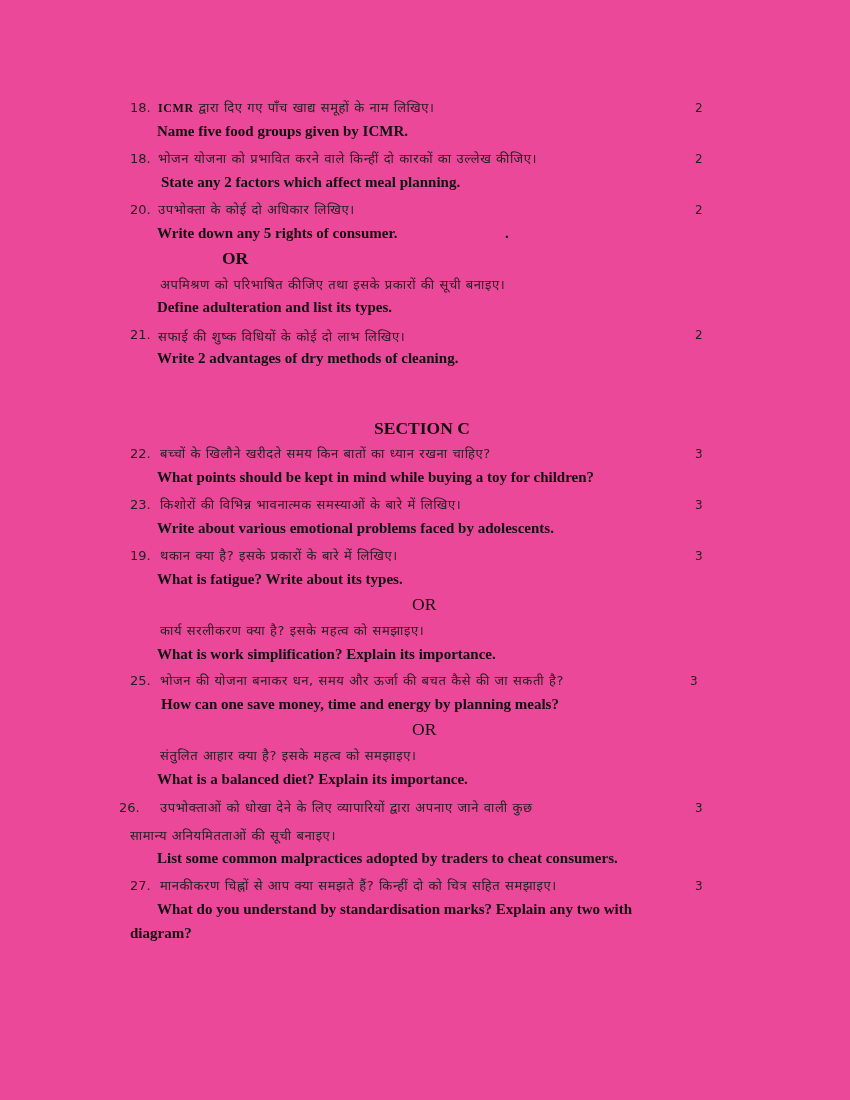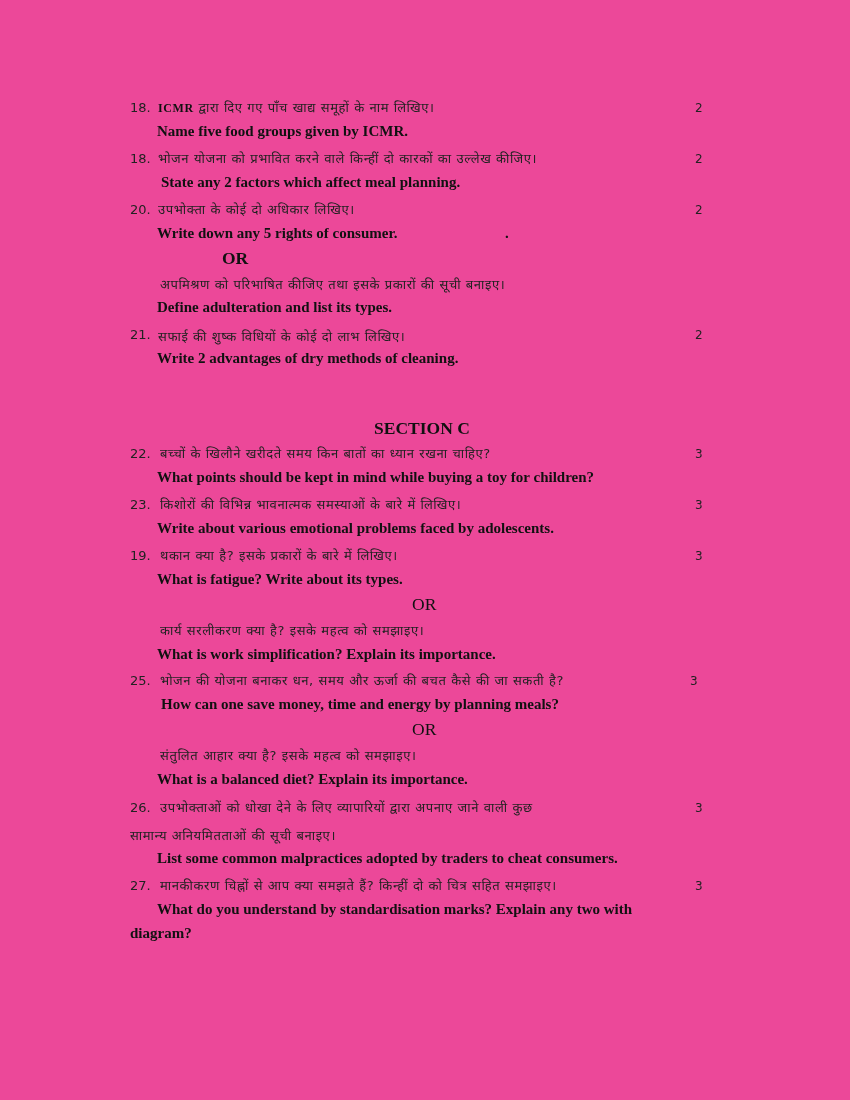--- a/index.html
+++ b/index.html
@@ -81,21 +81,21 @@
     <span class="qnum" style="left:130px; top:673px;">25.</span>
     <span class="line hi" style="left:160px; top:671px;">भोजन की योजना बनाकर धन, समय और ऊर्जा की बचत कैसे की जा सकती है?</span>
     <span class="marks" style="left:690px; top:674px;">3</span>
     <span class="line en" style="left:161px; top:696px;">How can one save money, time and energy by planning meals?</span>
     <span class="line or-n" style="left:412px; top:719px;">OR</span>
     <span class="line hi" style="left:160px; top:746px;">संतुलित आहार क्या है? इसके महत्व को समझाइए।</span>
     <span class="line en" style="left:157px; top:771px;">What is a balanced diet? Explain its importance.</span>
   </div>
 
   <div>
-    <span class="qnum" style="left:130px; top:800px;">26.</span>
+    <span class="qnum" style="left:119px; top:800px;">26.</span>
     <span class="line hi" style="left:160px; top:798px;">उपभोक्ताओं को धोखा देने के लिए व्यापारियों द्वारा अपनाए जाने वाली कुछ</span>
     <span class="marks" style="top:801px;">3</span>
     <span class="line hi" style="left:130px; top:826px;">सामान्य अनियमितताओं की सूची बनाइए।</span>
     <span class="line en" style="left:157px; top:850px;">List some common malpractices adopted by traders to cheat consumers.</span>
   </div>
 
   <div>
     <span class="qnum" style="left:130px; top:878px;">27.</span>
     <span class="line hi" style="left:160px; top:876px;">मानकीकरण चिह्नों से आप क्या समझते हैं? किन्हीं दो को चित्र सहित समझाइए।</span>
     <span class="marks" style="top:879px;">3</span>

